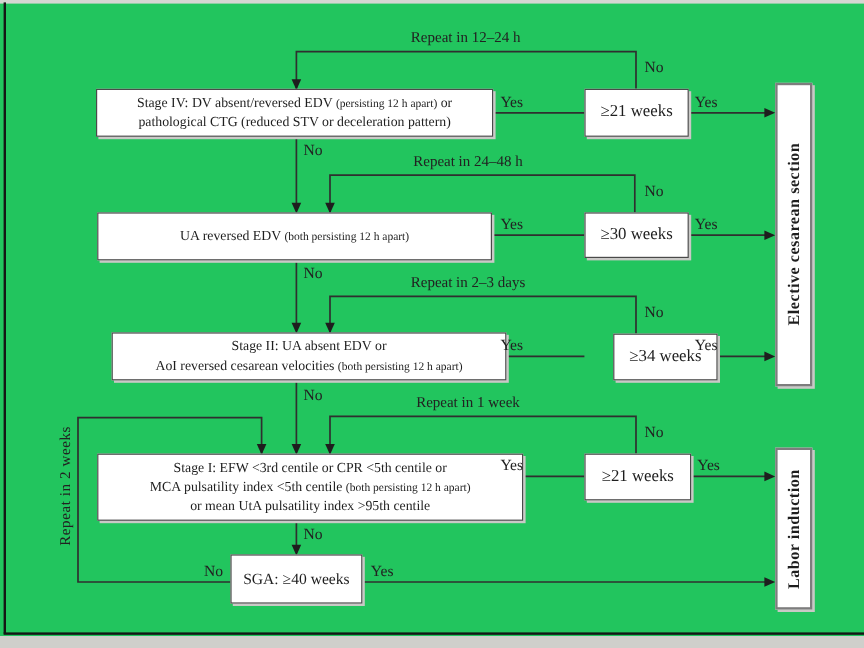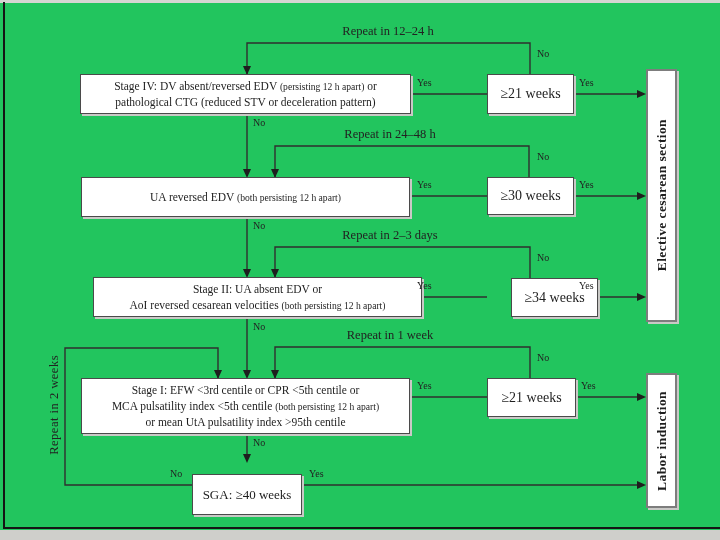--- a/index.html
+++ b/index.html
@@ -18,34 +18,34 @@
   .box {
     position:absolute; z-index:2; background:#ffffff;
     border:1.4px solid #4a4a4a; box-shadow:2px 2px 0 #c9c9c6;
     display:flex; flex-direction:column; justify-content:center; align-items:center;
     text-align:center; box-sizing:border-box;
   }
   .sbox { font-size:11.5px; line-height:1.42; }
   .sbox .ln { white-space:nowrap; }
   .sm { font-size:9.6px; }
   .wbox { font-size:14px; }
-  .sgabox { font-size:13px;margin-top:12px; }
+  .sgabox { font-size:13px; }
   .obox { border:2px solid #7d7d7d; }
   .vtext {
     writing-mode:vertical-rl; transform:rotate(180deg);
     font-weight:bold; font-size:13.5px; letter-spacing:0.4px; white-space:nowrap;
   }
   .vlbl {
     position:absolute; z-index:2; display:flex; align-items:center; justify-content:center;
   }
   .vlbl .vt {
     writing-mode:vertical-rl; transform:rotate(180deg);
     font-size:12.5px; letter-spacing:0.5px; white-space:nowrap; color:#222;
   }
-  .lbl { position:absolute; z-index:2; font-size:10px; color:#222; white-space:nowrap; }
+  .lbl { position:absolute; z-index:2; font-size:13px; color:#222; white-space:nowrap; }
   .loop-lbl {
     position:absolute; z-index:2; width:200px; text-align:center;
     font-size:12.5px; color:#222; white-space:nowrap;
   }
 </style>
 </head>
 <body>
 
 <div class="screen">
 
@@ -111,21 +111,21 @@
 
   <div class="box sbox" style="left:81px; top:177px; width:329px; height:40px;">
     <div class="ln"><span>UA reversed EDV </span><span class="sm">(both persisting 12 h apart)</span></div>
   </div>
 
   <div class="box sbox" style="left:81px; top:277px; width:329px; height:40px;margin-left:12px;">
     <div class="ln">Stage II: UA absent EDV or</div>
     <div class="ln"><span>AoI reversed cesarean velocities </span><span class="sm">(both persisting 12 h apart)</span></div>
   </div>
 
-  <div class="box sbox" style="left:81px; top:378px; width:329px; height:56px;">
+  <div class="box sbox" style="left:81px; top:378px; width:355px; height:56px;">
     <div class="ln">Stage I: EFW &lt;3rd centile or CPR &lt;5th centile or</div>
     <div class="ln"><span>MCA pulsatility index &lt;5th centile </span><span class="sm">(both persisting 12 h apart)</span></div>
     <div class="ln">or mean UtA pulsatility index &gt;95th centile</div>
   </div>
 
   <div class="box wbox" style="left:487px; top:74px;  width:87px; height:40px;">≥21 weeks</div>
   <div class="box wbox" style="left:487px; top:177px; width:87px; height:38px;">≥30 weeks</div>
   <div class="box wbox" style="left:487px; top:278px; width:87px; height:39px;margin-left:24px;">≥34 weeks</div>
   <div class="box wbox" style="left:487px; top:378px; width:89px; height:39px;">≥21 weeks</div>
 

